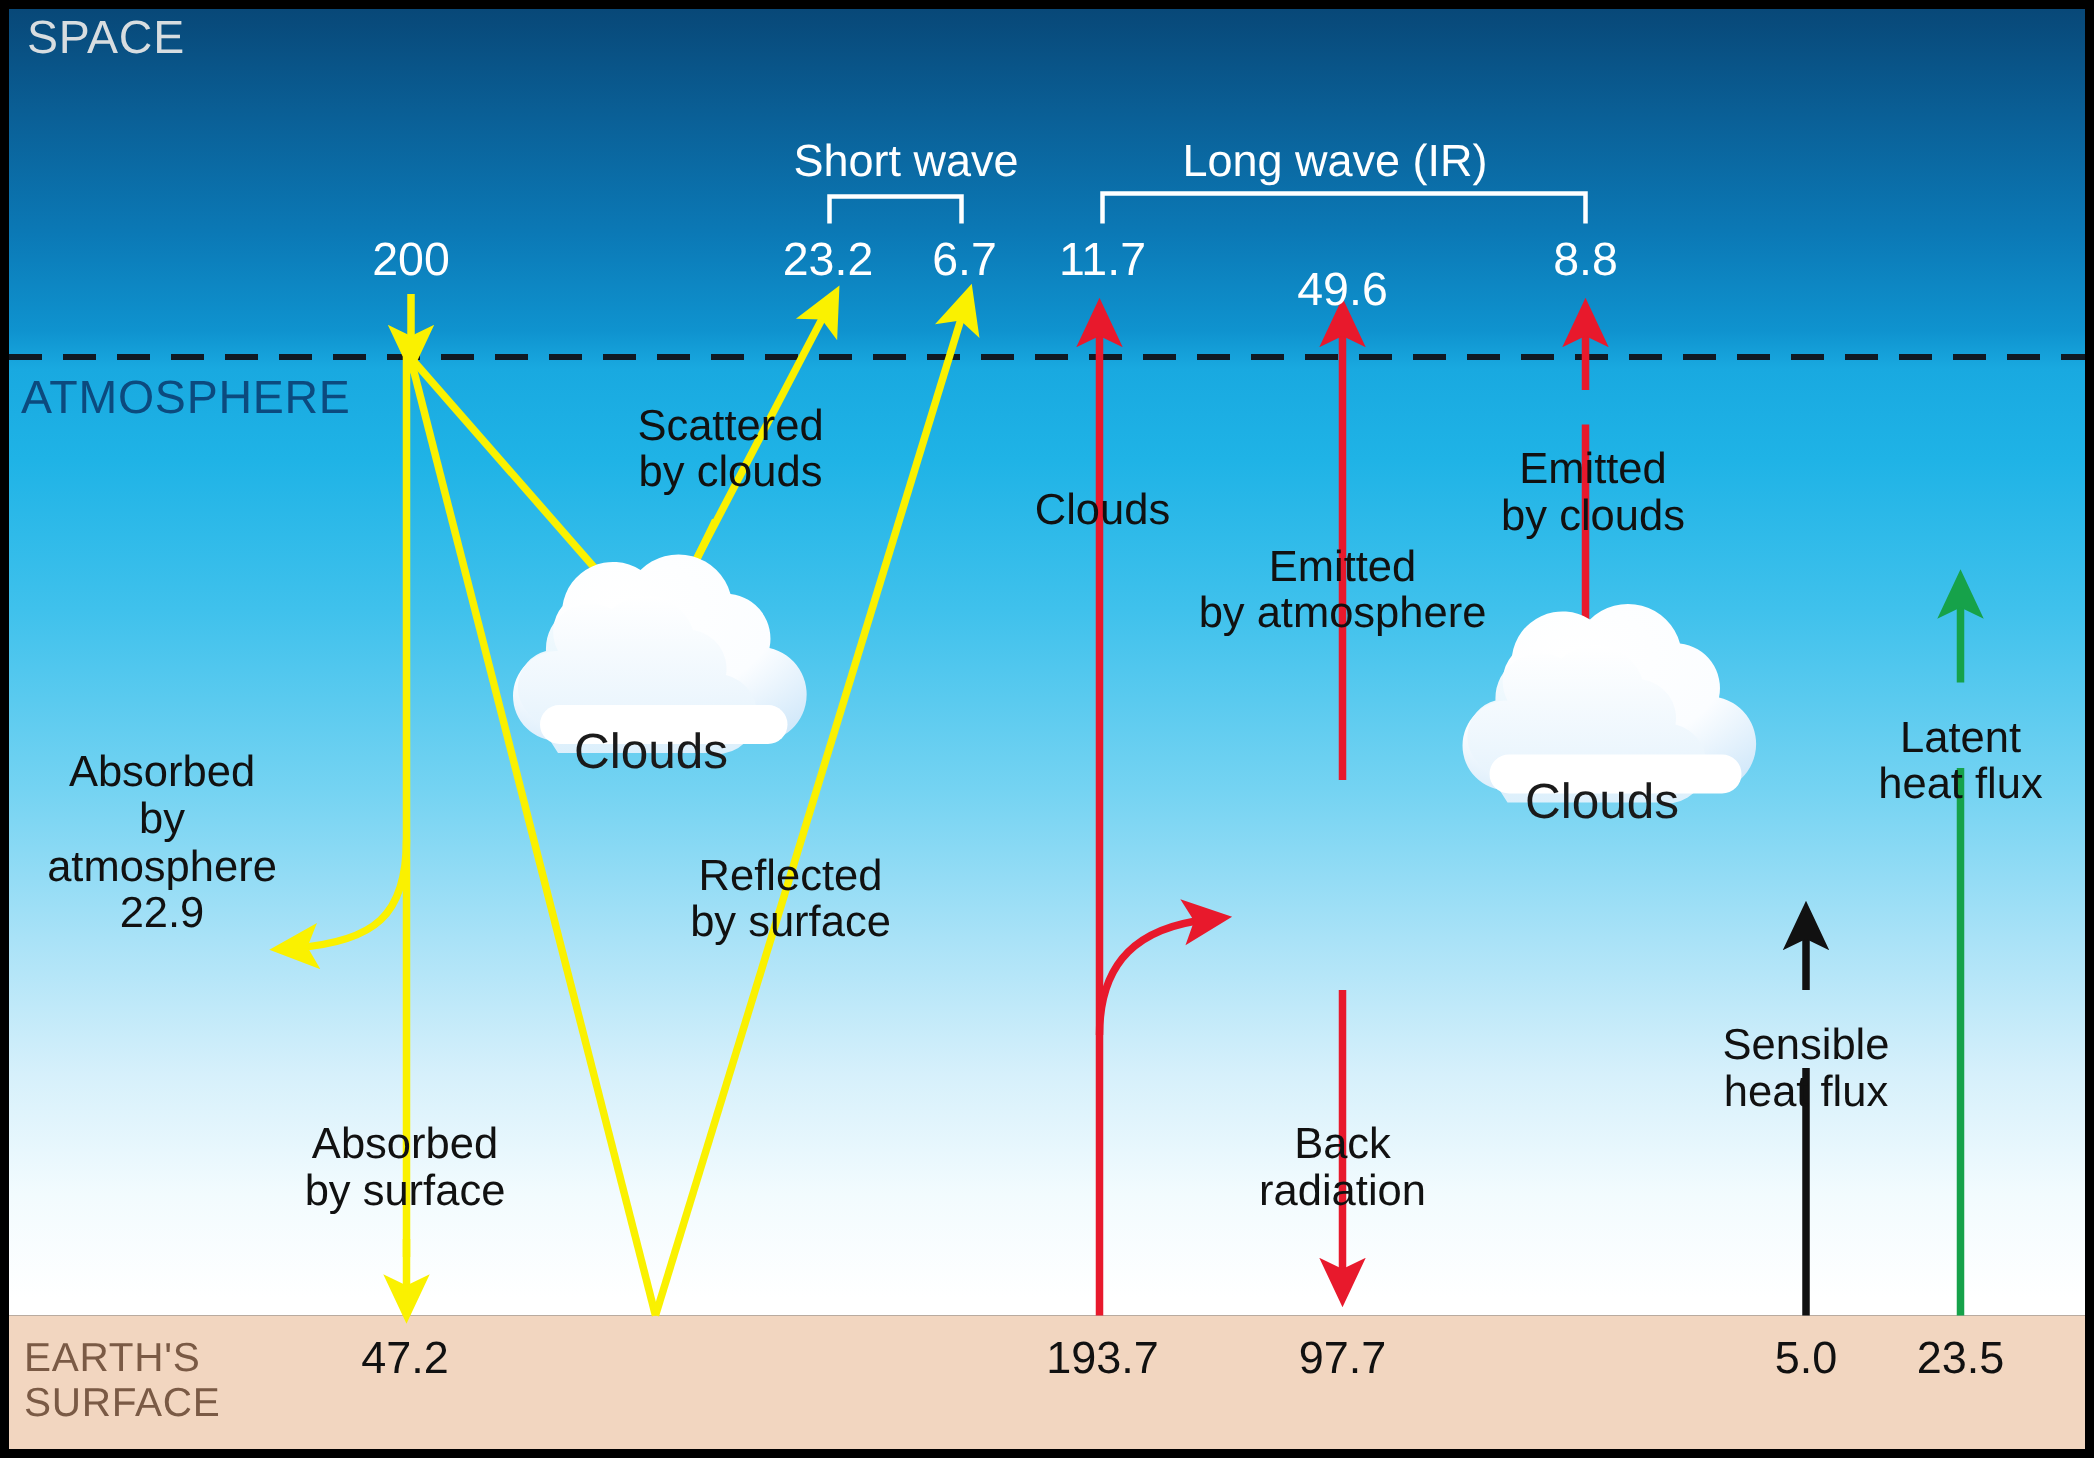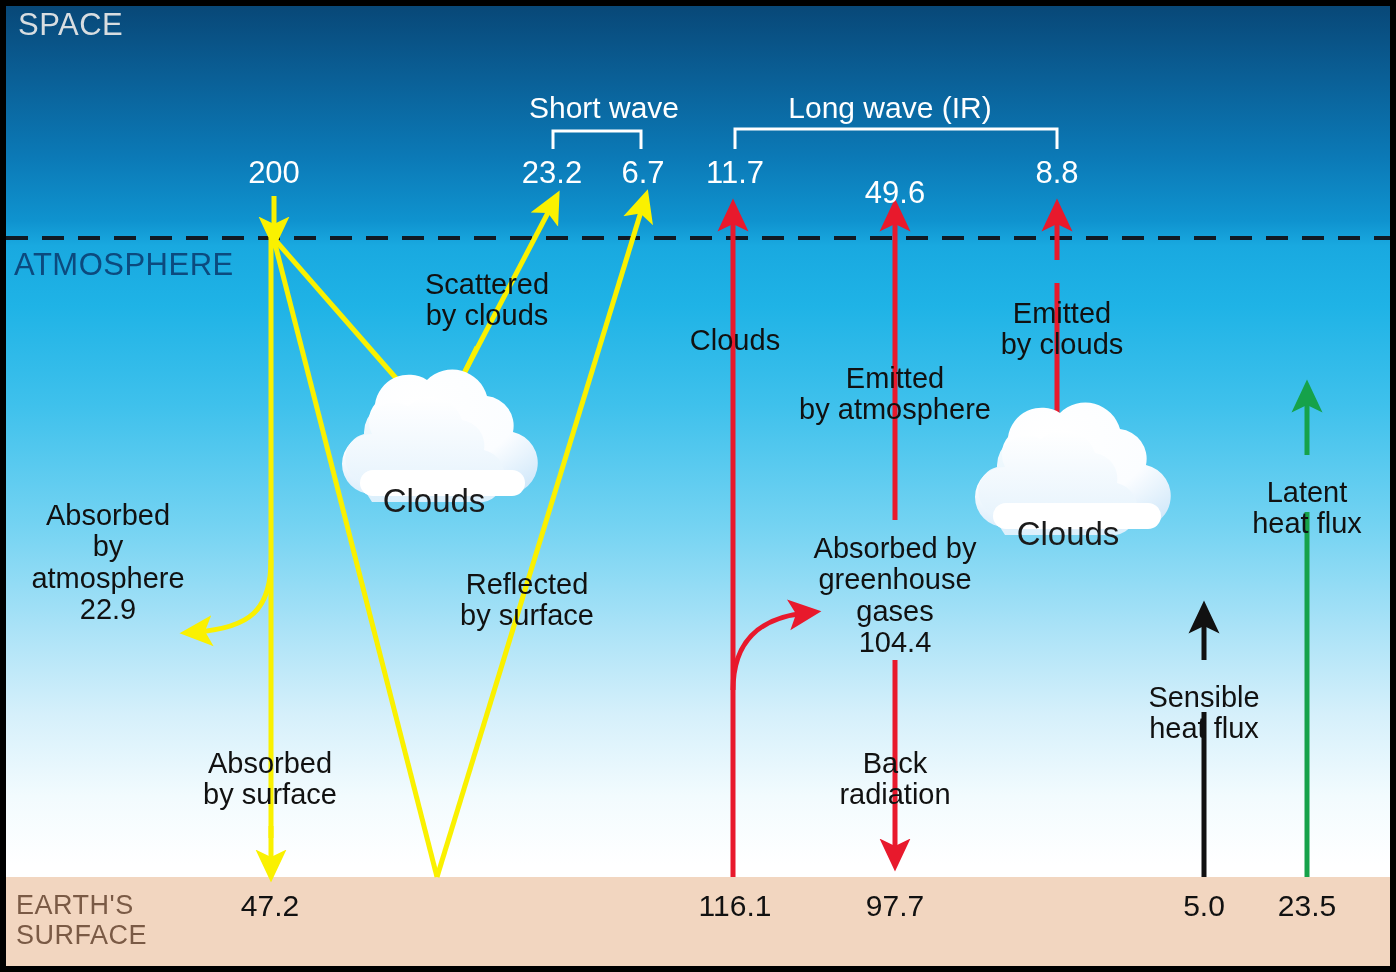--- a/index.html
+++ b/index.html
@@ -162,34 +162,30 @@
   <div class="lbl center t-dark" style="left:895px;top:363px;">Emitted
 by atmosphere</div>
   <div class="lbl center t-dark" style="left:1307px;top:477px;">Latent
 heat flux</div>
   <div class="lbl center t-dark" style="left:108px;top:500px;">Absorbed
 by
 atmosphere
 22.9</div>
   <div class="lbl center t-dark" style="left:527px;top:569px;">Reflected
 by surface</div>
-  <div class="lbl center t-dark" style="left:895px;top:533px;">Absorbed by
-greenhouse
-gases
-104.4</div>
   <div class="lbl center t-dark" style="left:1204px;top:682px;">Sensible
 heat flux</div>
   <div class="lbl center t-dark" style="left:270px;top:748px;">Absorbed
 by surface</div>
   <div class="lbl center t-dark" style="left:895px;top:748px;">Back
 radiation</div>
 
   <div class="lbl center t-cloud" style="left:434px;top:463px;">Clouds</div>
   <div class="lbl center t-cloud" style="left:1068px;top:496px;">Clouds</div>
 
   <div class="lbl center t-darknum" style="left:270px;top:890px;">47.2</div>
-  <div class="lbl center t-darknum" style="left:735px;top:890px;">116.1</div>
+  <div class="lbl center t-darknum" style="left:735px;top:890px;">193.7</div>
   <div class="lbl center t-darknum" style="left:895px;top:890px;">97.7</div>
   <div class="lbl center t-darknum" style="left:1204px;top:890px;">5.0</div>
   <div class="lbl center t-darknum" style="left:1307px;top:890px;">23.5</div>
 
   <div id="frame"></div>
 </div>
 
 </body></html>

